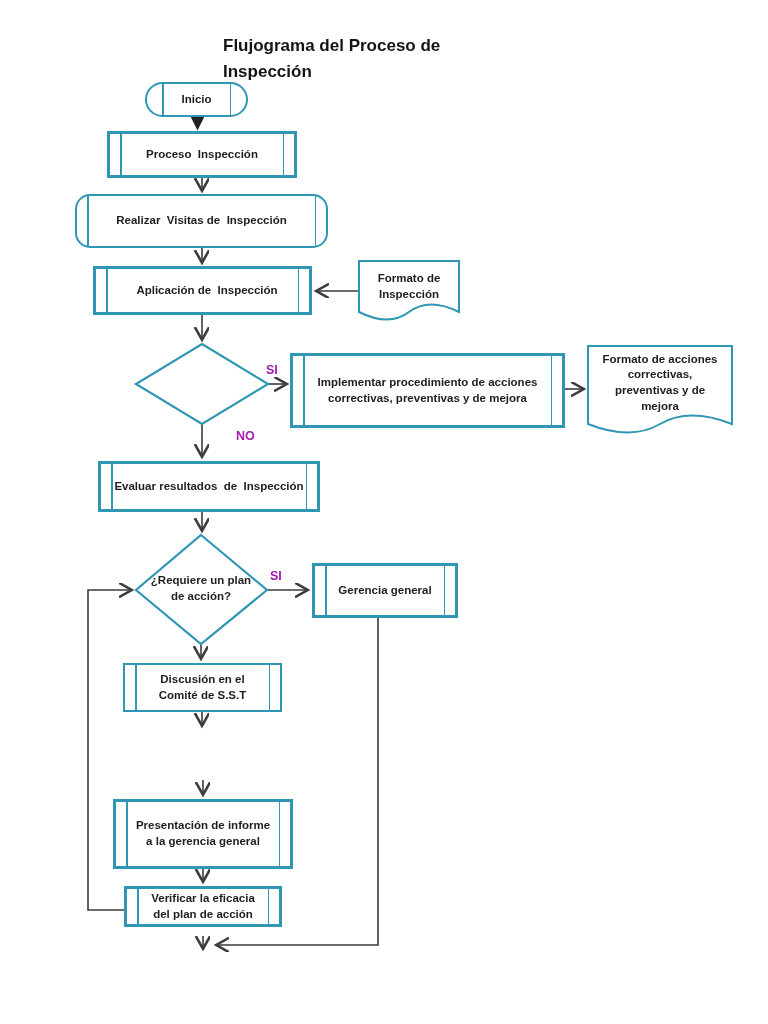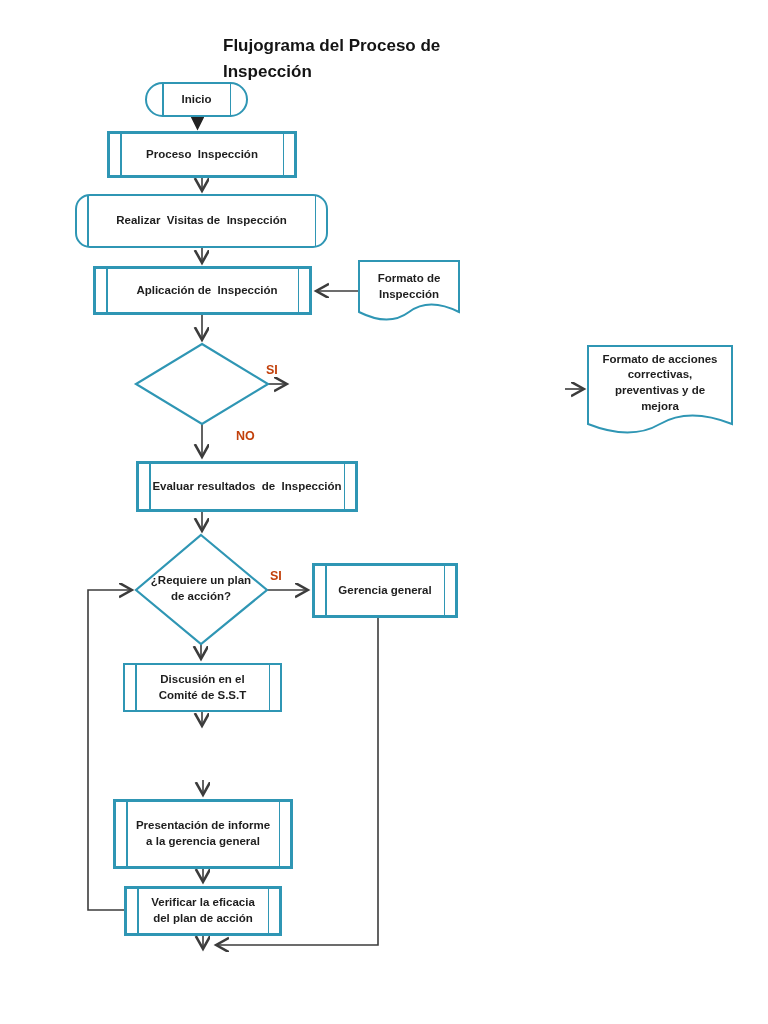--- a/index.html
+++ b/index.html
@@ -38,21 +38,21 @@
     content:"";position:absolute;top:0;bottom:0;width:1.5px;background:var(--teal);
   }
   .caps::before{left:15px;}
   .caps::after{right:15px;}
   .olabel{
     position:absolute;display:flex;align-items:center;justify-content:center;
     text-align:center;font-weight:bold;color:var(--txt);
     white-space:pre-wrap;z-index:3;font-size:11.5px;line-height:1.35;
   }
   .elabel{
-    position:absolute;font-size:12.5px;font-weight:bold;color:#c2410c;z-index:3;
+    position:absolute;font-size:12.5px;font-weight:bold;color:#a21caf;z-index:3;
   }
 </style>
 </head>
 <body>
 
 <div id="canvas">
 
   <svg id="shapes" width="768" height="1024" viewBox="0 0 768 1024">
     <defs>
       <marker id="arrV" markerWidth="11" markerHeight="11" refX="7.5" refY="4.5" orient="auto">
@@ -103,41 +103,45 @@
   </div>
 
   <div class="node pp" style="left:75px;top:194px;width:253px;height:54px;border-radius:15px;">
     <span class="lbl">Realizar  Visitas de  Inspección</span>
   </div>
 
   <div class="node pp bw3" style="left:93px;top:266px;width:219px;height:49px;padding-left:9px;">
     <span class="lbl">Aplicación de  Inspección</span>
   </div>
 
+  <div class="node pp bw3" style="left:290px;top:353px;width:275px;height:75px;">
+    <span class="lbl">Implementar procedimiento de acciones
+correctivas, preventivas y de mejora</span>
+  </div>
 
-  <div class="node pp bw3" style="left:98px;top:461px;width:222px;height:51px;margin-left:38px;">
+  <div class="node pp bw3" style="left:98px;top:461px;width:222px;height:51px;">
     <span class="lbl">Evaluar resultados  de  Inspección</span>
   </div>
 
   <div class="node pp bw3" style="left:312px;top:563px;width:146px;height:55px;">
     <span class="lbl">Gerencia general</span>
   </div>
 
   <div class="node pp" style="left:123px;top:663px;width:159px;height:49px;">
     <span class="lbl">Discusión en el
 Comité de S.S.T</span>
   </div>
 
 
   <div class="node pp bw3" style="left:113px;top:799px;width:180px;height:70px;">
     <span class="lbl">Presentación de informe
 a la gerencia general</span>
   </div>
 
-  <div class="node pp bw3" style="left:124px;top:886px;width:158px;height:50px;">
+  <div class="node pp bw3" style="left:124px;top:886px;width:158px;height:41px;">
     <span class="lbl">Verificar la eficacia
 del plan de acción</span>
   </div>
 
 
 
   <div class="olabel" style="left:131px;top:567px;width:140px;height:44px;">¿Requiere un plan
 de acción?</div>
 
   <div class="olabel" style="left:363px;top:266px;width:92px;height:42px;">Formato de

